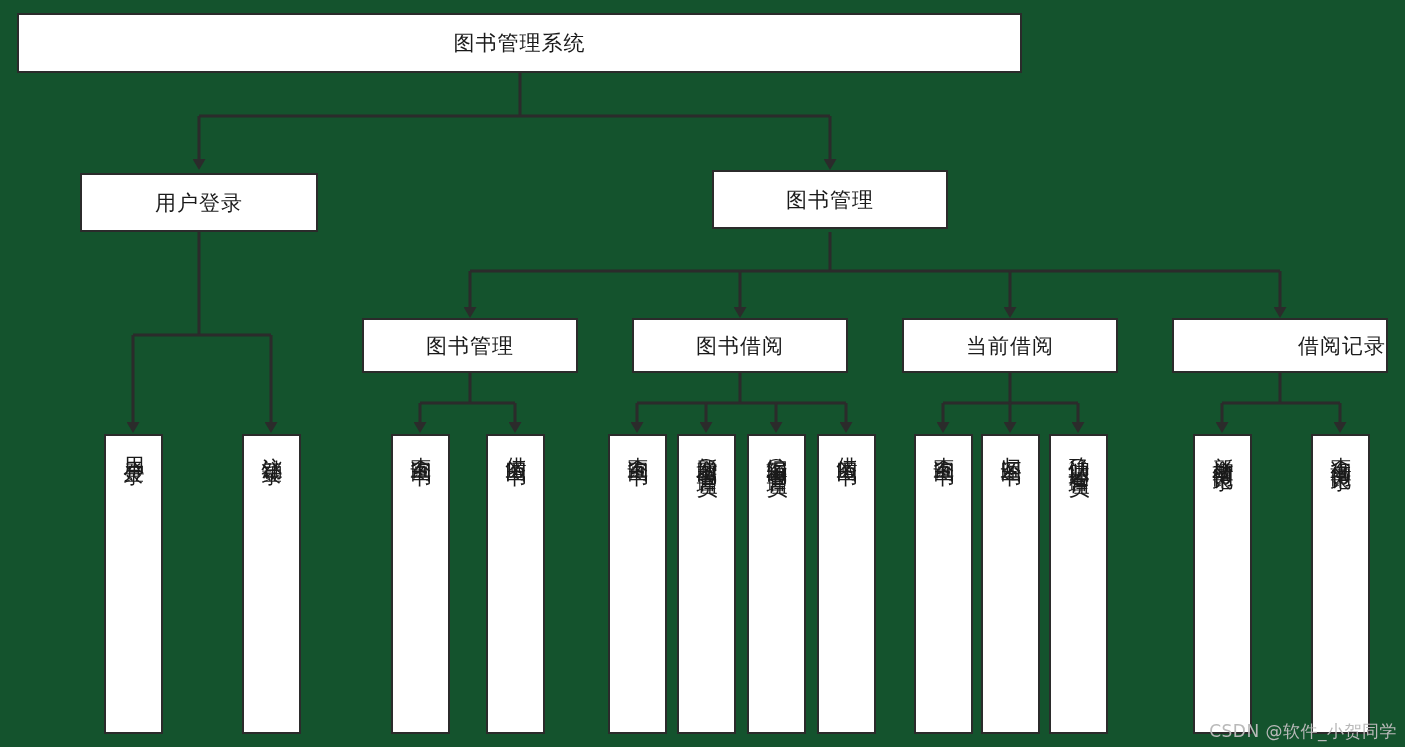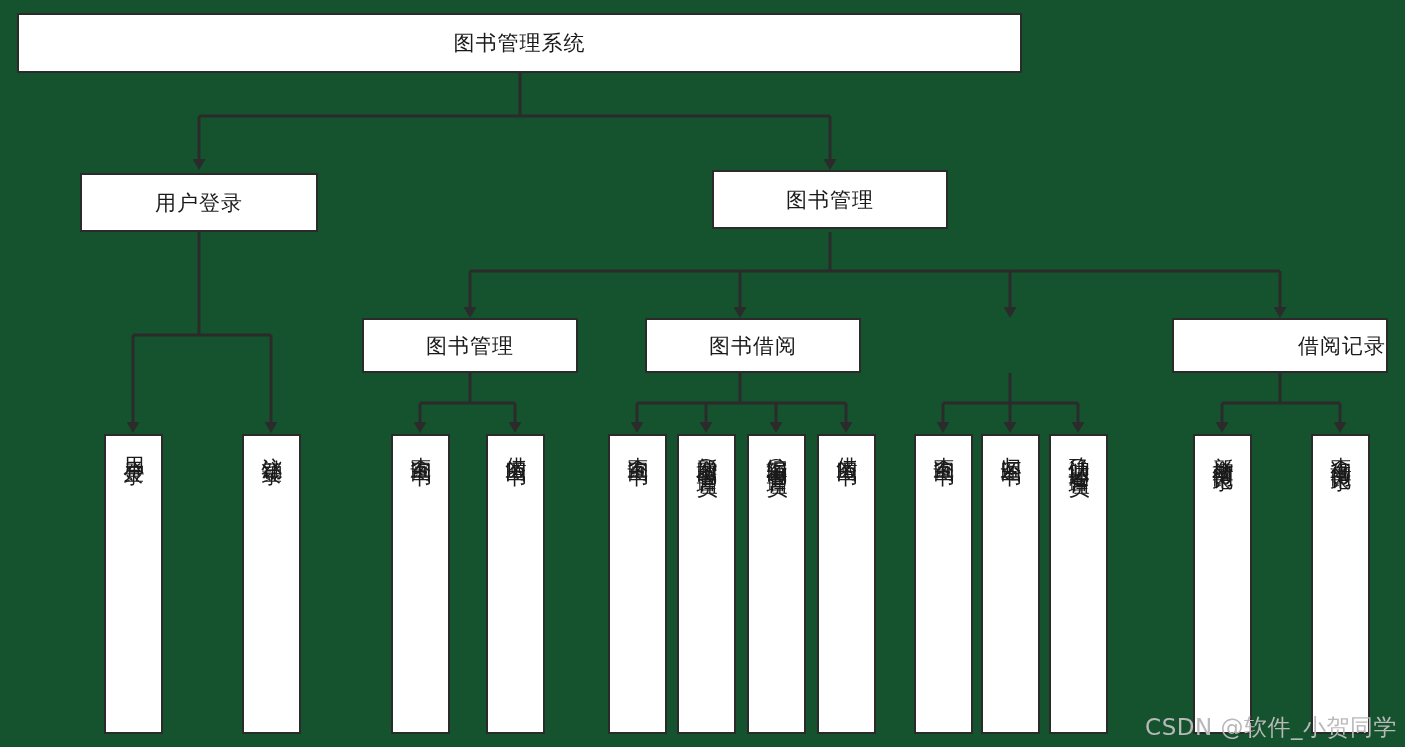--- a/index.html
+++ b/index.html
@@ -55,21 +55,21 @@
     display: block;
   }
   .h-text {
     white-space: nowrap;
     display: block;
   }
   #watermark {
     position: absolute;
     right: 8px;
     bottom: 4px;
-    font-size: 23px;
+    font-size: 17px;
     color: #b9b9b9;
     letter-spacing: 0.5px;
     white-space: nowrap;
   }
 </style>
 </head>
 <body>
 
 <div id="stage">
 
@@ -135,24 +135,27 @@
   </div>
 
   <div class="node h-node" style="left:712px; top:170px; width:236px; height:59px;">
     <span class="h-text">图书管理</span>
   </div>
 
   <div class="node h-node" style="left:362px; top:318px; width:216px; height:55px;">
     <span class="h-text">图书管理</span>
   </div>
 
-  <div class="node h-node" style="left:645px; top:318px; width:216px; height:55px;">
+  <div class="node h-node" style="left:632px; top:318px; width:216px; height:55px;">
     <span class="h-text">图书借阅</span>
   </div>
 
+  <div class="node h-node" style="left:902px; top:318px; width:216px; height:55px;">
+    <span class="h-text">当前借阅</span>
+  </div>
 
   <div class="node h-node" style="left:1172px; top:318px; width:216px; height:55px;justify-content:flex-end;">
     <span class="h-text">借阅记录</span>
   </div>
 
   <div class="node v-node" style="left:104px; top:434px; width:59px; height:300px;">
     <span class="v-text">用户登录</span>
   </div>
   <div class="node v-node" style="left:242px; top:434px; width:59px; height:300px;">
     <span class="v-text">注销登录</span>

